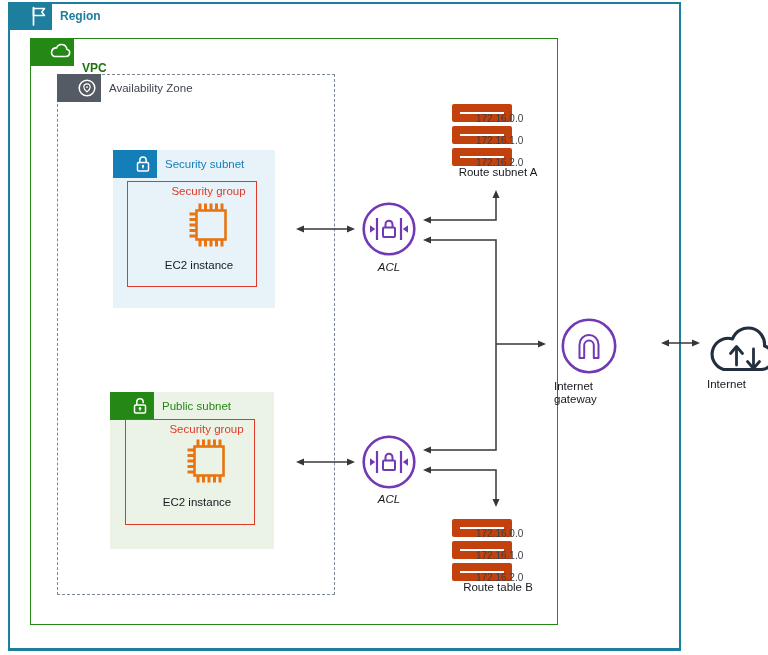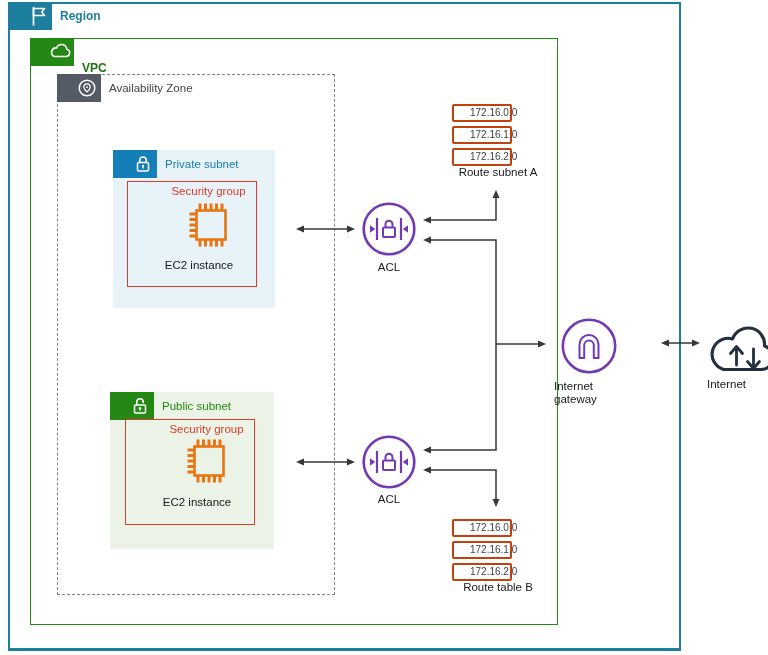--- a/index.html
+++ b/index.html
@@ -39,25 +39,25 @@
   .sg1-label{left:127px;top:185px;}
   .sg2-label{left:125px;top:423px;}
   .ec2-1{left:167px;top:197px;}
   .ec2-2{left:165px;top:433px;}
   .ec2-label{width:112px;text-align:center;color:#16191F;font-size:11.5px;}
   .ec2-1-label{left:127px;top:259px;}
   .ec2-2-label{left:125px;top:496px;}
 
   .acl-top{left:345px;top:201px;}
   .acl-bottom{left:345px;top:434px;}
-  .acl-label{width:56px;text-align:center;font-size:11.5px;color:#16191F;}
+  .acl-label{width:56px;text-align:center;font-size:11.5px;color:#16191F;font-style:italic;}
   .acl-top-label{left:345px;top:261px;}
   .acl-bottom-label{left:345px;top:493px;}
 
-  .ipbox{left:452px;width:60px;height:18px;border:2px solid #c2410c;border-radius:2px;
+  .ipbox{left:452px;width:60px;height:18px;border:8px solid #c2410c;border-radius:2px;
     background:#fff;font-size:10px;line-height:14px;text-align:center;color:#3A3F46;box-sizing:border-box;}
   .rta1{top:104px;} .rta2{top:126px;} .rta3{top:148px;}
   .rtb1{top:519px;} .rtb2{top:541px;} .rtb3{top:563px;}
   .rt-label{left:430px;width:104px;text-align:center;font-size:11.5px;color:#16191F;}
   .rta-label{top:166px;} .rtb-label{top:581px;}
 
   .igw-icon{left:544px;top:317px;}
   .igw-label{left:538px;top:380px;width:70px;font-size:11.5px;line-height:13px;}
   .inet-icon{left:691px;top:321px;}
   .inet-label{left:691px;top:378px;width:74px;font-size:11.5px;}
@@ -99,21 +99,21 @@
 
   <div class="abs priv-box"></div>
   <div class="abs priv-icon">
     <svg width="28" height="28" viewBox="0 0 28 28">
       <rect x="8.5" y="12.5" width="11" height="8.5" rx="1.2" stroke="#fff" stroke-width="1.5" fill="none"></rect>
       <path d="M10.8 12.5 V10.2 a3.2 3.2 0 0 1 6.4 0 V12.5" stroke="#fff" stroke-width="1.5" fill="none"></path>
       <circle cx="14" cy="16" r="1.2" fill="#fff"></circle>
       <path d="M14 16.6 V18.6" stroke="#fff" stroke-width="1.2"></path>
     </svg>
   </div>
-  <div class="abs lbl priv-label">Private subnet</div>
+  <div class="abs lbl priv-label">Security subnet</div>
 
   <div class="abs sg-box sg1"></div>
   <div class="abs sg-label sg1-label">Security group</div>
   <div class="abs ec2-1">
     <svg width="56" height="56" viewBox="0 0 56 56">
       <g stroke="#E87511" stroke-width="3" fill="none">
         <path d="M17 6.5 V13.5 M22.5 6.5 V13.5 M28 6.5 V13.5 M33.5 6.5 V13.5 M39 6.5 V13.5"></path>
         <path d="M17 42.5 V49.5 M22.5 42.5 V49.5 M28 42.5 V49.5 M33.5 42.5 V49.5 M39 42.5 V49.5"></path>
         <path d="M6.5 17 H13.5 M6.5 22.5 H13.5 M6.5 28 H13.5 M6.5 33.5 H13.5 M6.5 39 H13.5"></path>
       </g>

